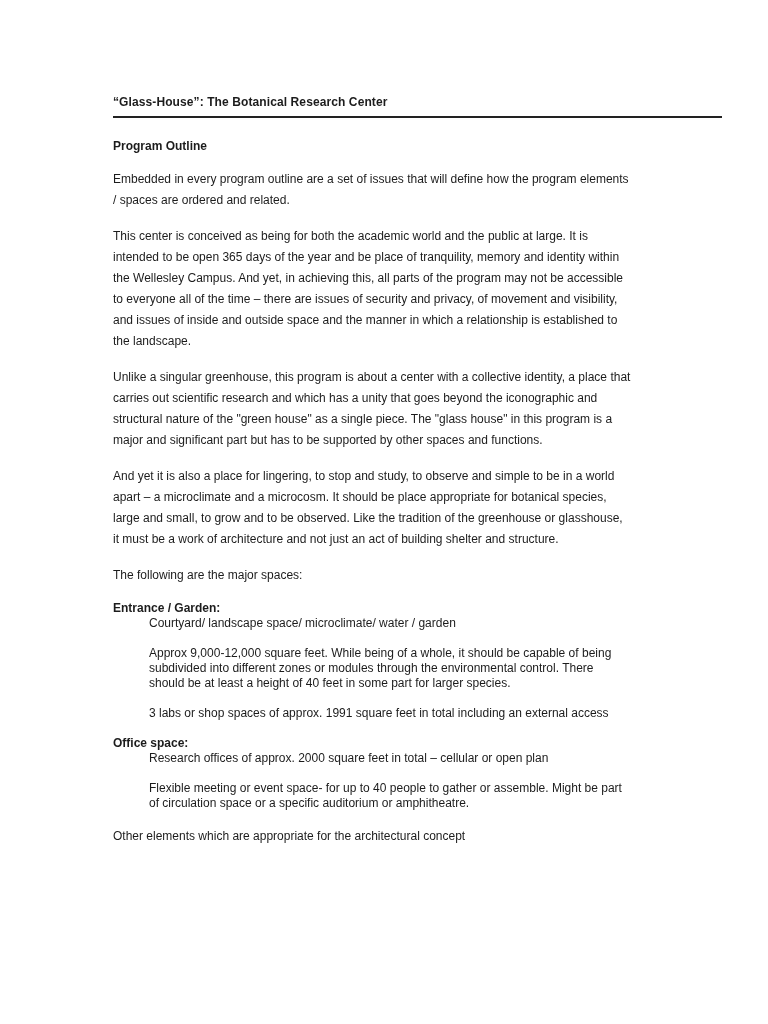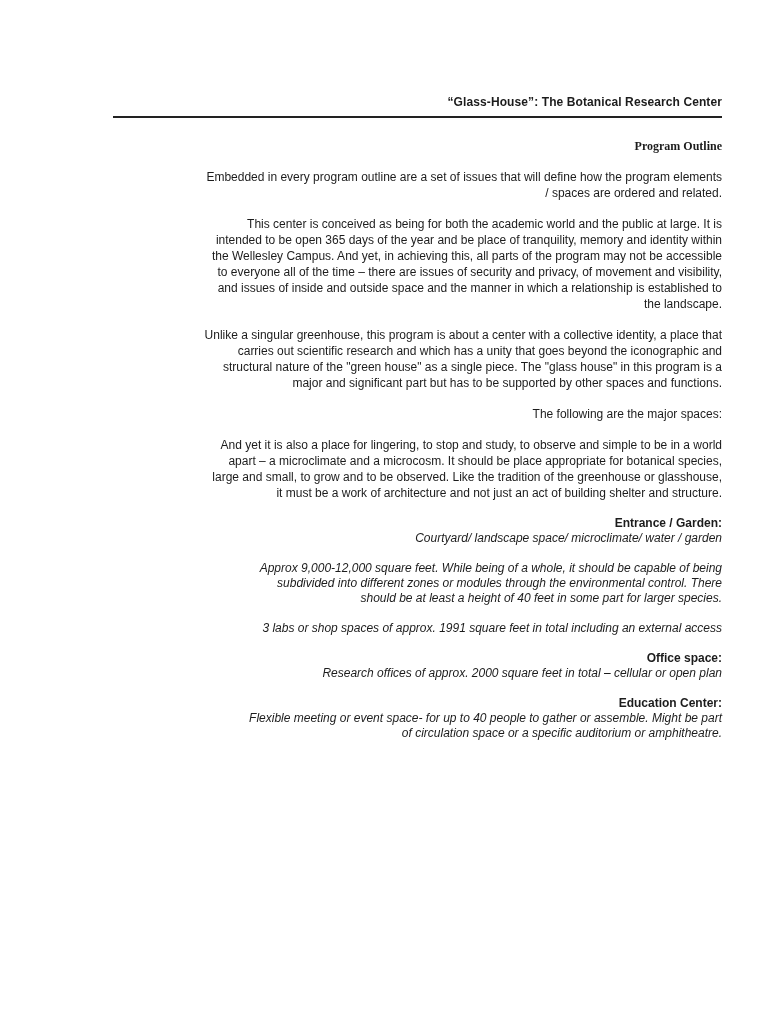--- a/index.html
+++ b/index.html
@@ -1,15 +1,15 @@
 <!DOCTYPE html>
 <html><head>
 <meta charset="utf-8">
 <style>
-  * { box-sizing: border-box; text-align: right; }
+  * { box-sizing: border-box; }
   html, body { margin: 0; padding: 0; background: #ffffff; }
   .page {
     position: relative;
     width: 768px;
     height: 1024px;
     background: #ffffff;
     overflow: hidden;
     font-family: "Liberation Sans", "DejaVu Sans", sans-serif;
     color: #1c1c1c;
   }
@@ -27,41 +27,39 @@
     border: none;
     border-top: 2px solid #222222;
     margin: 6px 0 0 0;
     width: 100%;
   }
   .section-heading {
     margin: 21px 0 0 0;
     font-size: 12px;
     line-height: 15px;
     font-weight: 700;
-    font-family: Liberation Serif, serif;
   }
   .para {
     margin: 15px 0 0 0;
     font-size: 12px;
-    line-height: 16px;
+    line-height: 21px;
     white-space: pre-line; 
   }
   .space-block { margin: 15px 0 0 0; }
   .space-label {
     font-size: 12px;
     line-height: 15px;
     white-space: pre-line;
     font-weight: bold;
   }
   .space-detail {
     padding-left: 36px; 
     font-size: 12px;
     line-height: 15px;
     white-space: pre-line;
-    font-style: italic;
   }
 </style>
 </head>
 <body>
 
 <div class="page">
   <div class="content">
 
     <h1 class="doc-title">“Glass-House”: The Botanical Research Center</h1>
     <hr class="title-rule">
@@ -73,26 +71,26 @@
     <p class="para">This center is conceived as being for both the academic world and the public at large. It is
 intended to be open 365 days of the year and be place of tranquility, memory and identity within
 the Wellesley Campus. And yet, in achieving this, all parts of the program may not be accessible
 to everyone all of the time – there are issues of security and privacy, of movement and visibility,
 and issues of inside and outside space and the manner in which a relationship is established to
 the landscape.</p>
     <p class="para">Unlike a singular greenhouse, this program is about a center with a collective identity, a place that
 carries out scientific research and which has a unity that goes beyond the iconographic and
 structural nature of the "green house" as a single piece. The "glass house" in this program is a
 major and significant part but has to be supported by other spaces and functions.</p>
-    <p class="para">The following are the major spaces:</p>
-
     <p class="para">And yet it is also a place for lingering, to stop and study, to observe and simple to be in a world
 apart – a microclimate and a microcosm. It should be place appropriate for botanical species,
 large and small, to grow and to be observed. Like the tradition of the greenhouse or glasshouse,
 it must be a work of architecture and not just an act of building shelter and structure.</p>
+
+    <p class="para">The following are the major spaces:</p>
 
     <div class="space-block">
       <div class="space-label">Entrance / Garden:</div>
       <div class="space-detail">Courtyard/ landscape space/ microclimate/ water / garden</div>
     </div>
 
     <div class="space-block">
       <div class="space-detail">Approx 9,000-12,000 square feet. While being of a whole, it should be capable of being
 subdivided into different zones or modules through the environmental control. There
 should be at least a height of 40 feet in some part for larger species.</div>
@@ -101,20 +99,20 @@
     <div class="space-block">
       <div class="space-detail">3 labs or shop spaces of approx. 1991 square feet in total including an external access</div>
     </div>
 
     <div class="space-block">
       <div class="space-label">Office space:</div>
       <div class="space-detail">Research offices of approx. 2000 square feet in total – cellular or open plan</div>
     </div>
 
     <div class="space-block">
-      <div class="space-label">Education Center:</div>
       <div class="space-detail">Flexible meeting or event space- for up to 40 people to gather or assemble. Might be part
 of circulation space or a specific auditorium or amphitheatre.</div>
     </div>
 
+    <p class="para">Other elements which are appropriate for the architectural concept</p>
 
   </div>
 </div>
 
 </body></html>

